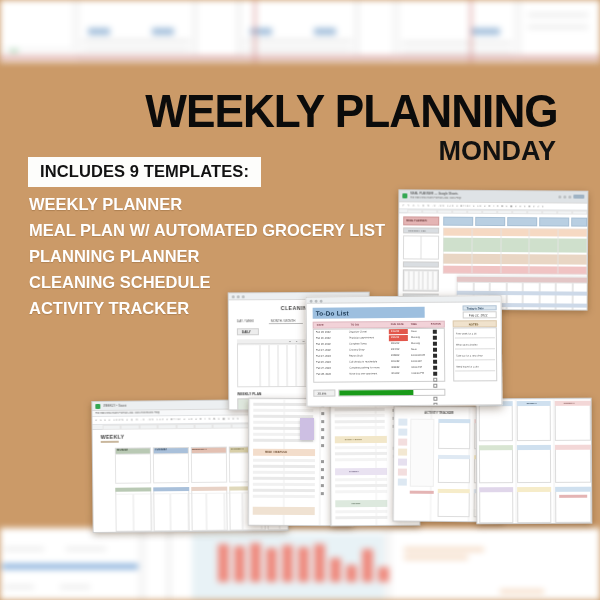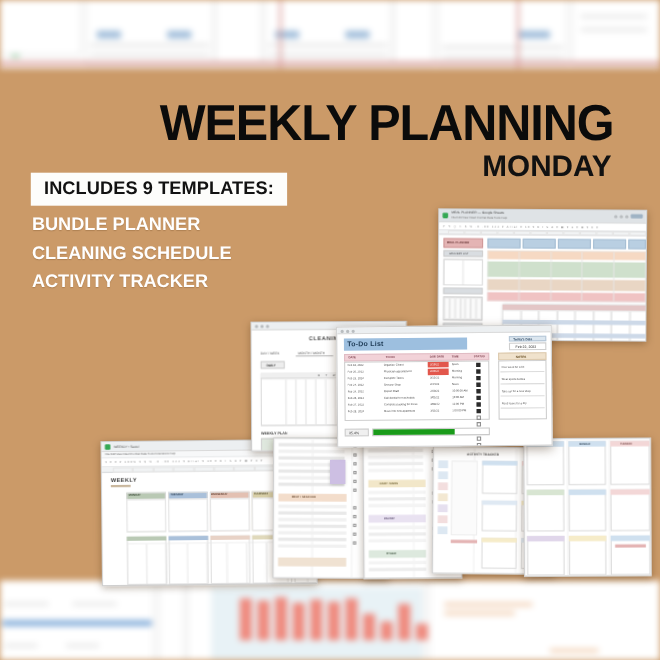--- a/index.html
+++ b/index.html
@@ -594,16 +594,18 @@
   <div style="position:absolute; left:10px; top:93.5px; font-size:3.2px; color:#333;">35.4%</div>
   <div class="bx" style="left:31px; top:92px; width:107px; height:7px; background:#fff; border-color:#c9c9c9;"></div>
   <div id="progress-fill" style="position: absolute; left: 32px; top: 93px; height: 5px; background: rgb(26, 155, 26); width: 73.5px;"></div>
 </div>
 
 <div class="title">WEEKLY PLANNING</div>
 <div class="subtitle">MONDAY</div>
 <div class="badge">INCLUDES 9 TEMPLATES:</div>
 
 <ul class="tlist" id="template-list">
-    <li>BUNDLE PLANNER</li>
+    <li>WEEKLY PLANNER</li>
+    <li>MEAL PLAN W/ AUTOMATED GROCERY LIST</li>
+    <li>PLANNING PLANNER</li>
     <li>CLEANING SCHEDULE</li>
     <li>ACTIVITY TRACKER</li>
   </ul>
 
 </body></html>

